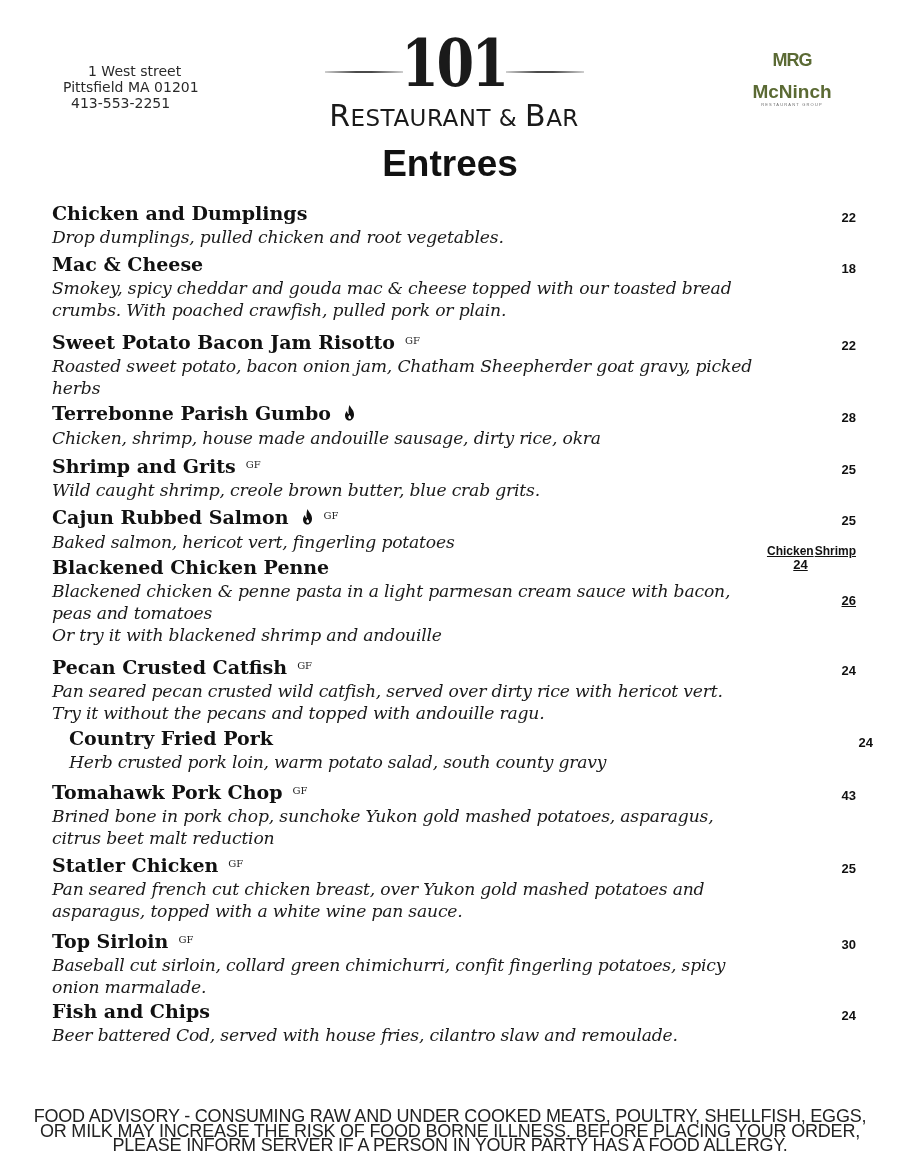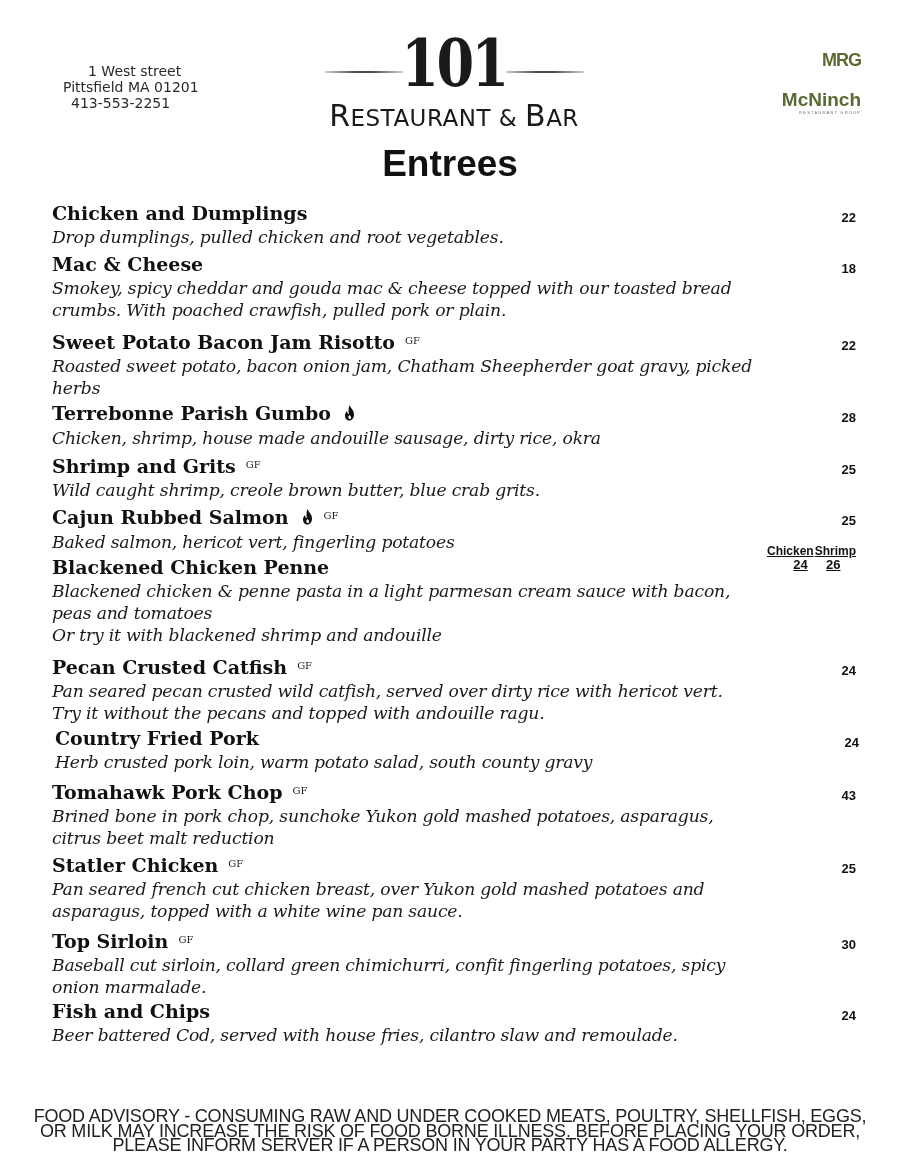--- a/index.html
+++ b/index.html
@@ -37,25 +37,25 @@
     }
     .logo .sub .big { font-size: 30px; }
 
     .page-title {
       position: absolute; left: 0; width: 900px; top: 142px; text-align: center;
       font-family: "Liberation Sans", sans-serif; font-weight: bold; font-size: 37px;
       line-height: 44px; color: #111;
     }
 
     .mrg {
-      position: absolute; left: 761px; top: 50px; width: 100px; text-align: right;
+      position: absolute; left: 742px; top: 50px; width: 100px; text-align: center;
       color: #5b6a34; font-family: "Liberation Sans", sans-serif;
     }
     .mrg .mono { font-size: 18px; font-weight: bold; line-height: 20px; letter-spacing: -1px; }
-    .mrg .name { font-size: 19px; font-weight: bold; line-height: 20px; margin-top: 20px; }
+    .mrg .name { font-size: 19px; font-weight: bold; line-height: 20px; margin-top: 12px; }
     .mrg .group { font-size: 4px; letter-spacing: 1.2px; line-height: 6px; color: #6c6c6c; }
 
     .menu { position: absolute; left: 52px; top: 200px; width: 800px; }
     .item { position: relative; }
     .item-name {
       font-family: "DejaVu Serif", serif; font-weight: bold; font-size: 19px;
       line-height: 26px; color: #111; white-space: nowrap;
     }
     .item-desc {
       font-family: "DejaVu Serif", serif; font-style: italic; font-size: 17.2px;
@@ -73,21 +73,21 @@
       color: #111;
     }
     .price-multi {
       position: absolute; right: -4px; top: -10px; width: 104px;
       font-family: "Liberation Sans", sans-serif; font-weight: bold; font-size: 12px;
       line-height: 14px; color: #111; text-decoration: underline;
     }
     .price-multi .hdr { display: flex; justify-content: flex-end; gap: 1px; }
     .price-multi .vals { display: flex; justify-content: flex-end; }
     .price-multi .vals span { display: inline-block; width: 51px; text-align: center; font-size: 13px; }
-    .price-multi .vals span:last-child { width: 30px; text-align: left; }
+    .price-multi .vals span:last-child { width: 30px; text-align: right; margin-top: 36px; }
 
     .footer {
       position: absolute; left: 20px; width: 860px; top: 1109px; text-align: center;
       font-family: "Liberation Sans", sans-serif; font-size: 18px; line-height: 14.5px;
       color: #222; letter-spacing: -0.2px;
     }
   </style>
 </head>
 <body>
 
@@ -180,21 +180,21 @@
       </div>
     </div>
     <div class="item" style="position: absolute; left: 0px; top: 453px; width: 800px;">
       <div class="item-name"><span>Pecan Crusted Catfish</span><span class="tag">GF</span></div>
       <div class="item-desc">
         <span class="line">Pan seared pecan crusted wild catfish, served over dirty rice with hericot vert.</span>
         <span class="line">Try it without the pecans and topped with andouille ragu.</span>
       </div>
       <div class="price">24</div>
     </div>
-    <div class="item" style="position: absolute; left: 3px; top: 525px; width: 800px;">
+    <div class="item" style="position: absolute; left: 17px; top: 525px; width: 800px;">
       <div class="item-name"><span>Country Fried Pork</span></div>
       <div class="item-desc">
         <span class="line">Herb crusted pork loin, warm potato salad, south county gravy</span>
       </div>
       <div class="price">24</div>
     </div>
     <div class="item" style="position: absolute; left: 0px; top: 578px; width: 800px;">
       <div class="item-name"><span>Tomahawk Pork Chop</span><span class="tag">GF</span></div>
       <div class="item-desc">
         <span class="line">Brined bone in pork chop, sunchoke Yukon gold mashed potatoes, asparagus,</span>

